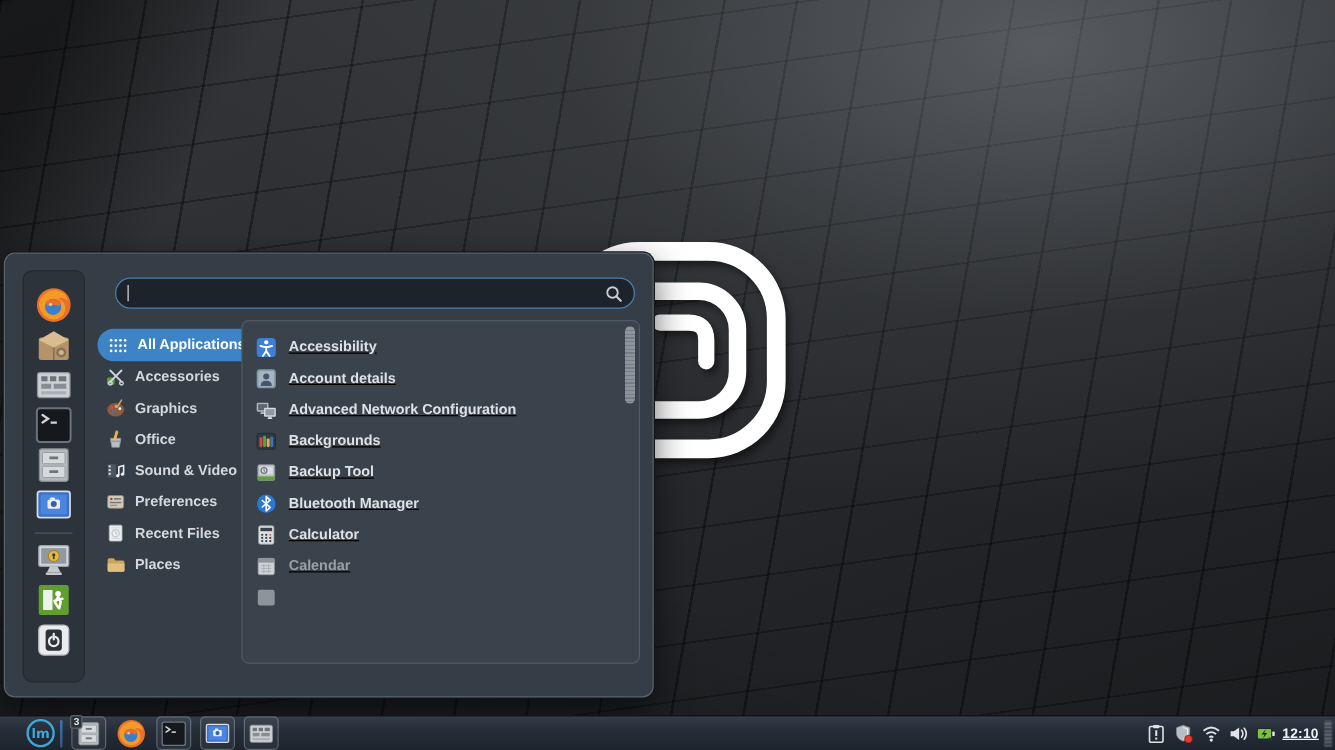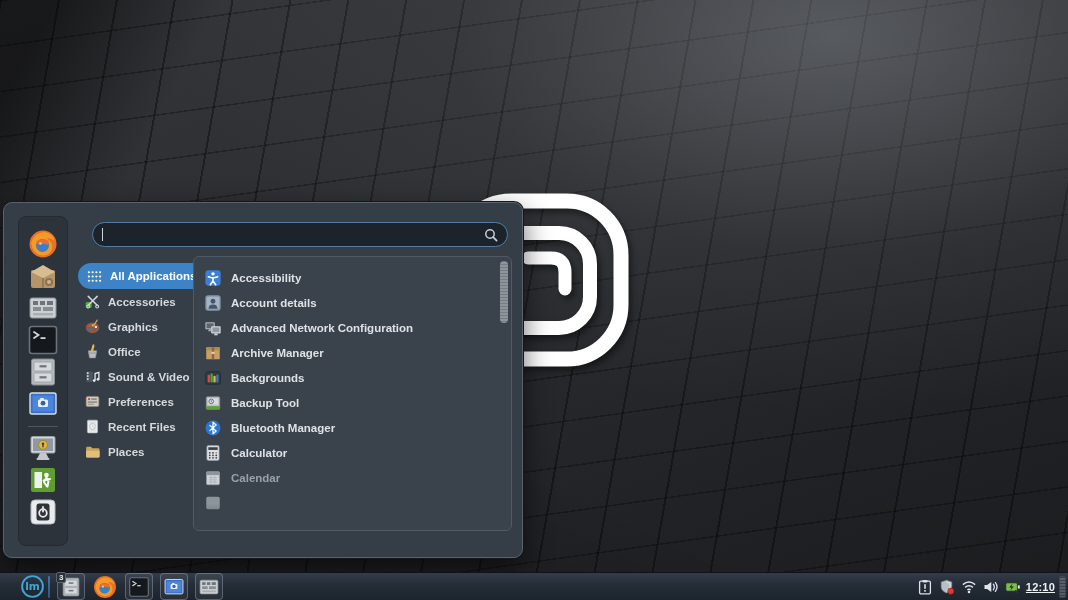--- a/index.html
+++ b/index.html
@@ -59,21 +59,21 @@
     display:flex;align-items:center;height:25px;gap:7px;padding:0 6px;
     color:#d5d9dd;font-size:11.5px;font-weight:bold;border-radius:13px;
     white-space:nowrap;cursor:default;
   }
   .cat-row.selected{background:#3d83c6;color:#ffffff;height:26px;width:max-content;padding:0 11px 0 8px;}
   .ic17{width:17px;height:17px;flex:0 0 17px;display:inline-flex;}
   
   .apps-panel{
     position:absolute;left:189px;top:53px;width:319px;height:275px;
     background:#3a424c;border:1px solid #515a64;border-radius:6px;
-    box-sizing:border-box;overflow:hidden;
+    box-sizing:border-box;overflow:hidden;text-decoration:underline;
   }
   .app-row{
     display:flex;align-items:center;height:25px;gap:9px;padding:0 10px;
     color:#dee2e5;font-size:11.5px;font-weight:bold;white-space:nowrap;
   }
   .app-row:first-child{margin-top:8px;}
   .app-row.dimmed{color:#9aa0a7;}
   .ic18{width:18px;height:18px;flex:0 0 18px;display:inline-flex;}
   .fade-bottom{
     position:absolute;left:1px;right:10px;bottom:0;height:26px;pointer-events:none;
@@ -375,31 +375,20 @@
             <svg viewBox="0 0 20 20" width="100%" height="100%">
               <rect x="1.5" y="3.5" width="10.5" height="8" rx="1" fill="#aeb5bc"></rect>
      <rect x="2.8" y="4.8" width="7.9" height="5.4" fill="#5d6670"></rect>
      <path d="M5.5 11.5 l-1 2 h4 l-1 -2" fill="#aeb5bc"></path>
      <rect x="8" y="8" width="10.5" height="8" rx="1" fill="#d6dade"></rect>
      <rect x="9.3" y="9.3" width="7.9" height="5.4" fill="#8d98a3"></rect>
      <path d="M12 16 l-1 2 h4.5 l-1 -2" fill="#d6dade"></path>
             </svg>
           </span>
           <span>Advanced Network Configuration</span>
-        </div>
-        <div class="app-row">
-          <span class="ic18">
-            <svg viewBox="0 0 20 20" width="100%" height="100%">
-              <rect x="2.5" y="3.5" width="15" height="13.5" rx="1.3" fill="#c89f63"></rect>
-     <rect x="2.5" y="3.5" width="15" height="3.4" fill="#b18a50"></rect>
-     <rect x="8.7" y="3.5" width="2.6" height="13.5" fill="#8a6a3c"></rect>
-     <rect x="8.2" y="8.5" width="3.6" height="2.6" rx=".5" fill="#e3cda5"></rect>
-            </svg>
-          </span>
-          <span>Archive Manager</span>
         </div>
         <div class="app-row">
           <span class="ic18">
             <svg viewBox="0 0 20 20" width="100%" height="100%">
               <rect x="1.8" y="3" width="16.4" height="14" rx="2" fill="#2f3a44" stroke="#1f262e" stroke-width=".7"></rect>
      <rect x="4" y="6.5" width="2.6" height="8.5" rx="1" fill="#d84b3c"></rect>
      <rect x="7.2" y="5" width="2.6" height="10" rx="1" fill="#58a042"></rect>
      <rect x="10.4" y="7.5" width="2.6" height="7.5" rx="1" fill="#e2b33c"></rect>
      <rect x="13.6" y="6" width="2.6" height="9" rx="1" fill="#3f74b5"></rect>
             </svg>

